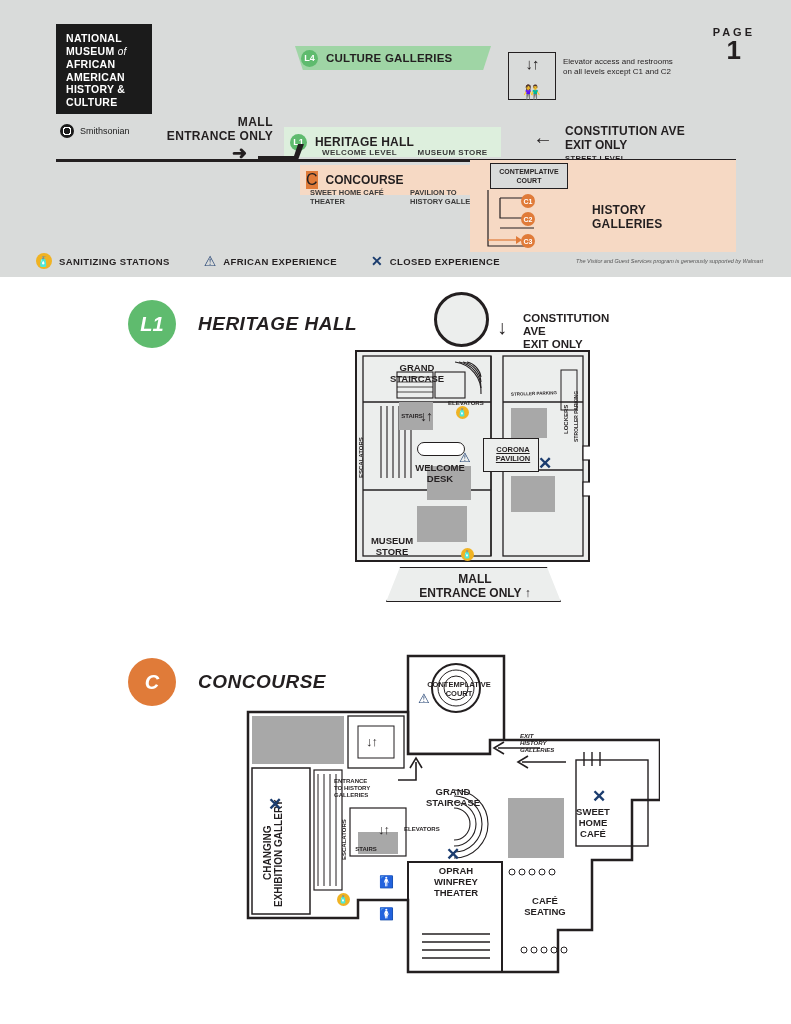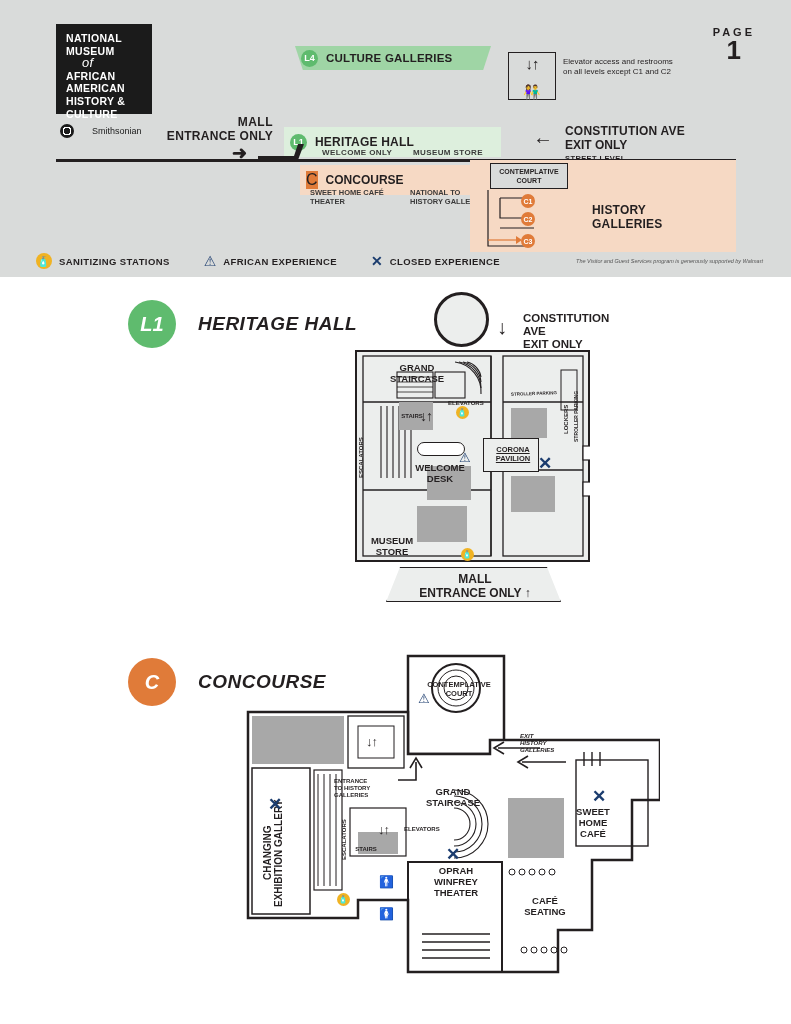--- a/index.html
+++ b/index.html
@@ -18,24 +18,24 @@
     position: absolute; left:0; top:0; width:791px; height:277px;
     background:#d9dbda;
   }
   .logo-box {
     position:absolute; left:56px; top:24px; width:96px; height:90px;
     background:#1b1b1b; color:#fff; padding:8px 8px 6px 10px;
   }
   .logo-box .l {
     font-weight:bold; font-size:10.5px; line-height:12.6px; letter-spacing:.3px;
   }
-  .logo-box .l i { font-style:italic; font-weight:normal; font-size:13px;margin-left:16px; }
+  .logo-box .l i { font-style:italic; font-weight:normal; font-size:10px; }
   .smithsonian {
     position:absolute; left:60px; top:122px; width:120px; height:18px;
-    display:flex; align-items:center; gap:18px;
+    display:flex; align-items:center; gap:6px;
   }
   .sun {
     width:14px; height:14px; border-radius:50%;
     background: radial-gradient(circle at 50% 50%, #1b1b1b 0 3px, #fff 3px 4.5px, #1b1b1b 4.5px 7px);
     flex:0 0 auto;
   }
   .smithsonian span { font-size:9px; color:#1b1b1b; }
 
   
   .levelbar {
@@ -209,35 +209,35 @@
 
   <div class="levelbar lb4">
     <div class="chip" style="background:#5fbb6e">L4</div>
     <div class="txt">CULTURE GALLERIES</div>
   </div>
   <div class="levelbar lb1">
     <div class="chip" style="background:#5fbb6e">L1</div>
     <div class="txt">HERITAGE HALL</div>
   </div>
   <div class="lb1-sub">
-    <span>WELCOME ONLY</span>
+    <span>WELCOME LEVEL</span>
     <span>MUSEUM STORE</span>
   </div>
 
   <div class="lbC">
     <div class="chip">C</div>
     <div class="txt">CONCOURSE</div>
   </div>
   <div class="lbC-sub">
     <div class="a">
       <div>SWEET HOME CAFÉ</div>
       <div>THEATER</div>
     </div>
     <div class="b">
-      <div>NATIONAL TO</div>
+      <div>PAVILION TO</div>
       <div>HISTORY GALLERIES</div>
     </div>
   </div>
 
   <div class="streetline"></div>
   <svg class="ramp" viewBox="0 0 46 22">
     <path d="M0 20 L40 20 L46 4 L40 4 L36 16 L0 16 Z" fill="#231f20"></path>
   </svg>
 
   <div class="mall-entrance">

